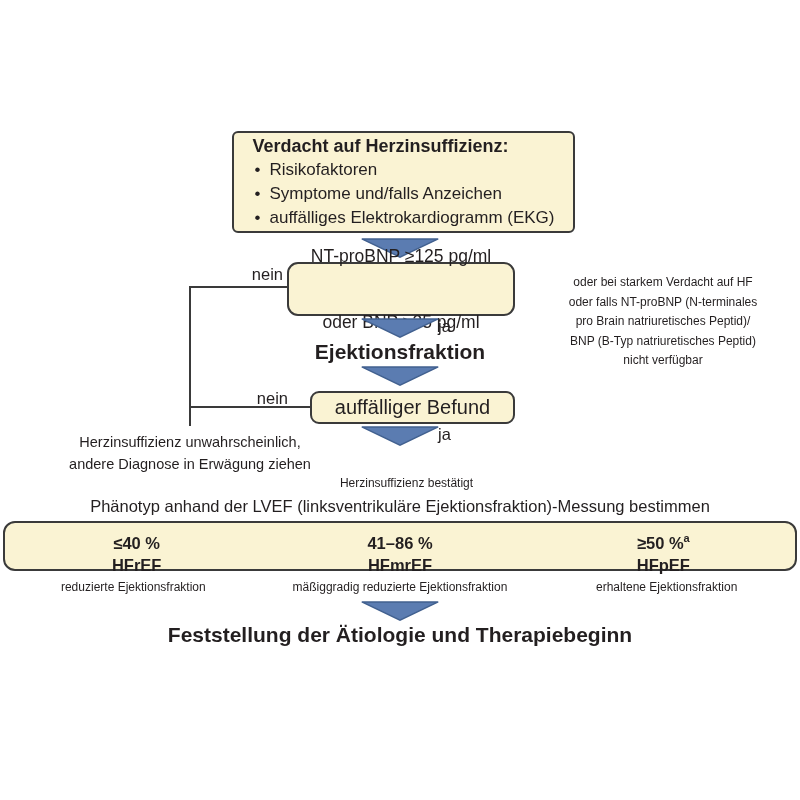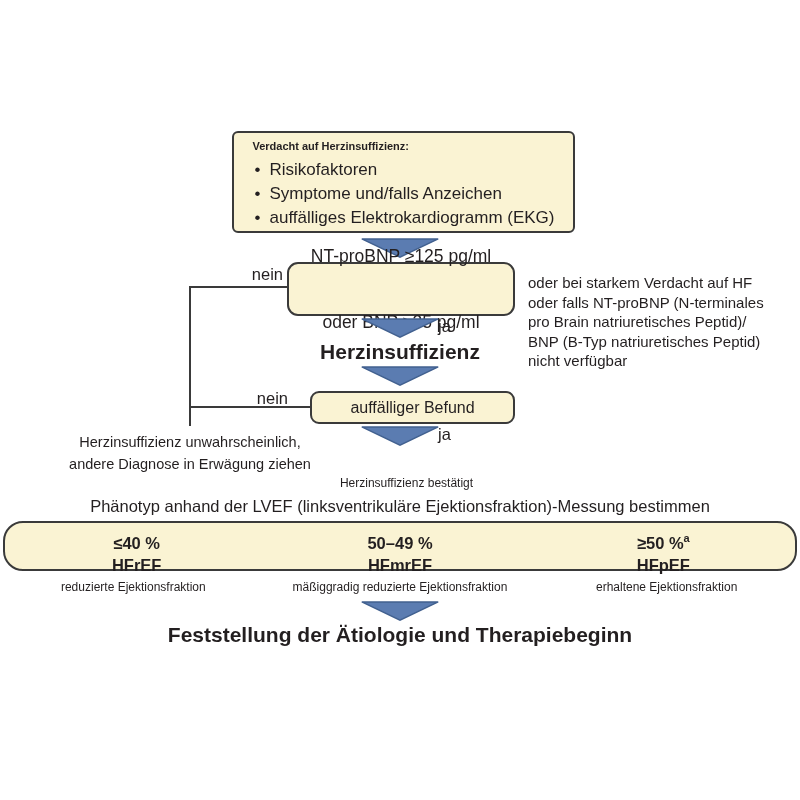--- a/index.html
+++ b/index.html
@@ -16,43 +16,43 @@
     font-family:"Liberation Sans",sans-serif;color:var(--text);overflow:hidden;
   }
   .abs{position:absolute;box-sizing:border-box;}
   .box{
     position:absolute;box-sizing:border-box;
     background:var(--box-fill);border:2px solid var(--box-border);
   }
   .suspicion{left:232px;top:131px;width:343px;height:102px;border-radius:6px;
     display:flex;align-items:center;justify-content:center;}
   .suspicion-inner{text-align:left;}
-  .box-title{font-weight:bold;font-size:11px;line-height:24px;}
+  .box-title{font-weight:bold;font-size:18px;line-height:24px;}
   .bullet-row{display:flex;font-size:17px;line-height:24px;}
   .bullet{width:15px;text-align:left;padding-left:2px;}
   .bnp-box{left:287px;top:262px;width:228px;height:54px;border-radius:11px;
     display:flex;flex-direction:column;align-items:center;justify-content:center;
     font-size:17.5px;line-height:24px;text-align:center;gap:42px;}
   .befund-box{left:310px;top:391px;width:205px;height:33px;border-radius:9px;
-    display:flex;align-items:center;justify-content:center;font-size:16px;}
-  .lvef-box{left:3px;top:521px;width:794px;height:50px;border-radius:20px;
+    display:flex;align-items:center;justify-content:center;font-size:20px;}
+  .lvef-box{left:3px;top:521px;width:794px;height:50px;border-radius:12px;
     display:flex;align-items:stretch;}
   .lvef-col{flex:1 1 0;text-align:center;font-weight:bold;font-size:16.5px;
     line-height:22px;padding-top:4px;}
   .lvef-col sup{font-size:11px;}
   .down-arrow{position:absolute;width:84px;height:21px;display:block;}
   .down-arrow polygon{fill:var(--arrow-fill);stroke:var(--arrow-edge);stroke-width:1.5;}
   .line-h{position:absolute;border-top:2px solid var(--line);height:0;}
   .line-v{position:absolute;border-left:2px solid var(--line);width:0;}
   .edge-label{position:absolute;font-size:16.5px;line-height:18px;}
   .edge-label.right{text-align:right;}
   .echo-label{left:250px;top:340px;width:300px;text-align:center;
     font-size:21px;font-weight:bold;}
-  .side-note{left:528px;top:273px;width:270px;
-    font-size:15px;line-height:19.5px;}
+  .side-note{left:528px;top:273px;width:270px;text-align:center;
+    font-size:12px;line-height:19.5px;}
   .unlikely-note{left:35px;top:431px;width:310px;text-align:center;
     font-size:14.5px;line-height:22px;}
   .confirmed{left:0;top:472px;width:800px;text-align:center;line-height:23px;}
   .confirmed .l1{font-size:12px;margin-left:13px;}
   .confirmed .l2{font-size:16.5px;}
   .desc-row{left:0;top:580px;width:800px;display:flex;}
   .desc-col{flex:1 1 0;text-align:center;font-size:12px;}
   .final-heading{left:0;top:623px;width:800px;text-align:center;
     font-size:21px;font-weight:bold;}
   .footnote{left:6px;top:651px;width:500px;font-size:14.5px;}
@@ -100,21 +100,21 @@
     <div>pro Brain natriuretisches Peptid)/</div>
     <div>BNP (B-Typ natriuretisches Peptid)</div>
     <div>nicht verfügbar</div>
   </div>
 
   <svg class="down-arrow" style="left:358px;top:318px;" viewBox="0 0 84 22">
     <polygon points="2,1 82,1 42,20"></polygon>
   </svg>
   <div class="edge-label abs" style="left:438px;top:317px;">ja</div>
 
-  <div class="abs echo-label">Herzinsuffizienz</div>
+  <div class="abs echo-label">Ejektionsfraktion</div>
 
   <svg class="down-arrow" style="left:358px;top:366px;" viewBox="0 0 84 22">
     <polygon points="2,1 82,1 42,20"></polygon>
   </svg>
 
   <div class="box befund-box">
     <div>auffälliger Befund</div>
   </div>
 
   <div class="edge-label right abs" style="left:240px;top:389px;width:48px;">nein</div>
@@ -134,21 +134,21 @@
     <div class="l1">Herzinsuffizienz bestätigt</div>
     <div class="l2">Phänotyp anhand der LVEF (linksventrikuläre Ejektionsfraktion)-Messung bestimmen</div>
   </div>
 
   <div class="box lvef-box">
     <div class="lvef-col">
       <div><span>≤40 %</span><sup></sup></div>
       <div>HFrEF</div>
     </div>
     <div class="lvef-col">
-      <div><span>50–49 %</span><sup></sup></div>
+      <div><span>41–86 %</span><sup></sup></div>
       <div>HFmrEF</div>
     </div>
     <div class="lvef-col">
       <div><span>≥50 %</span><sup>a</sup></div>
       <div>HFpEF</div>
     </div>
   </div>
 
   <div class="abs desc-row">
     <div class="desc-col">reduzierte Ejektionsfraktion</div>

